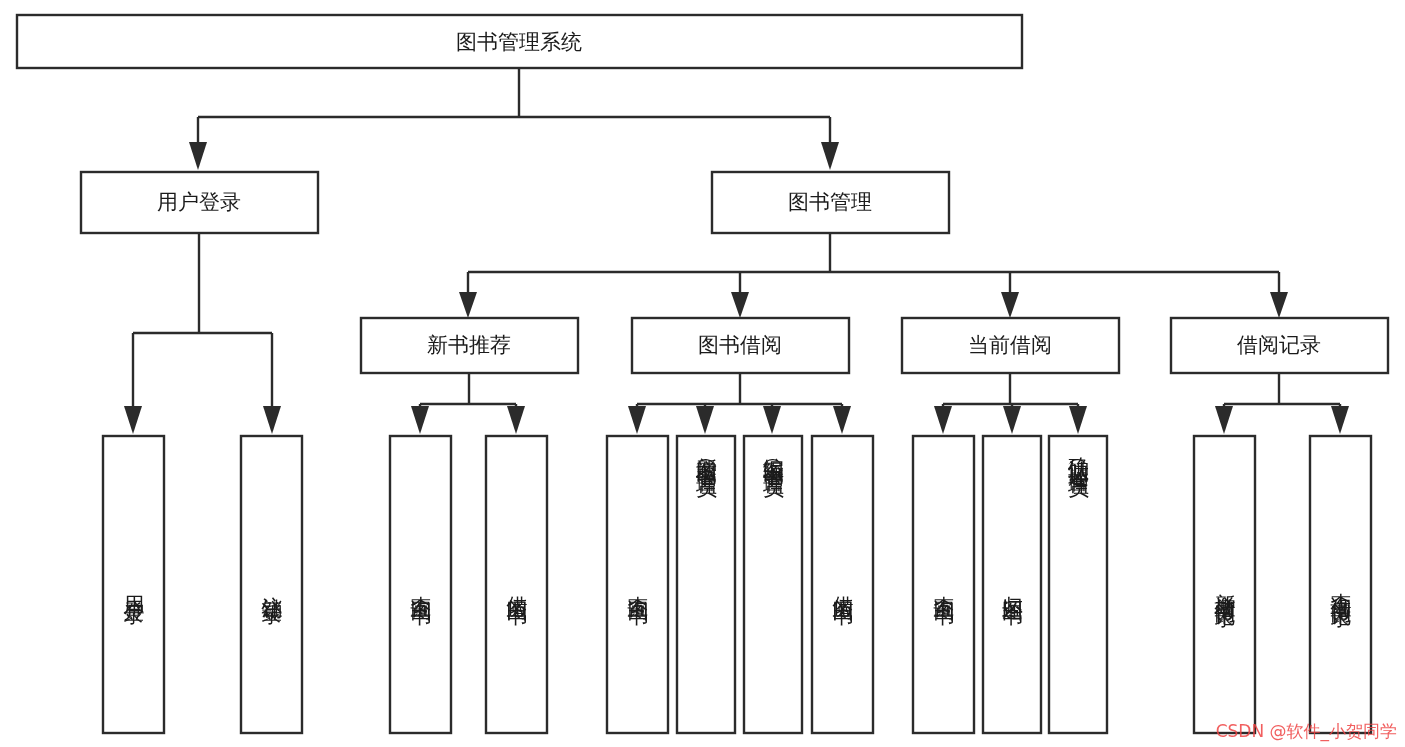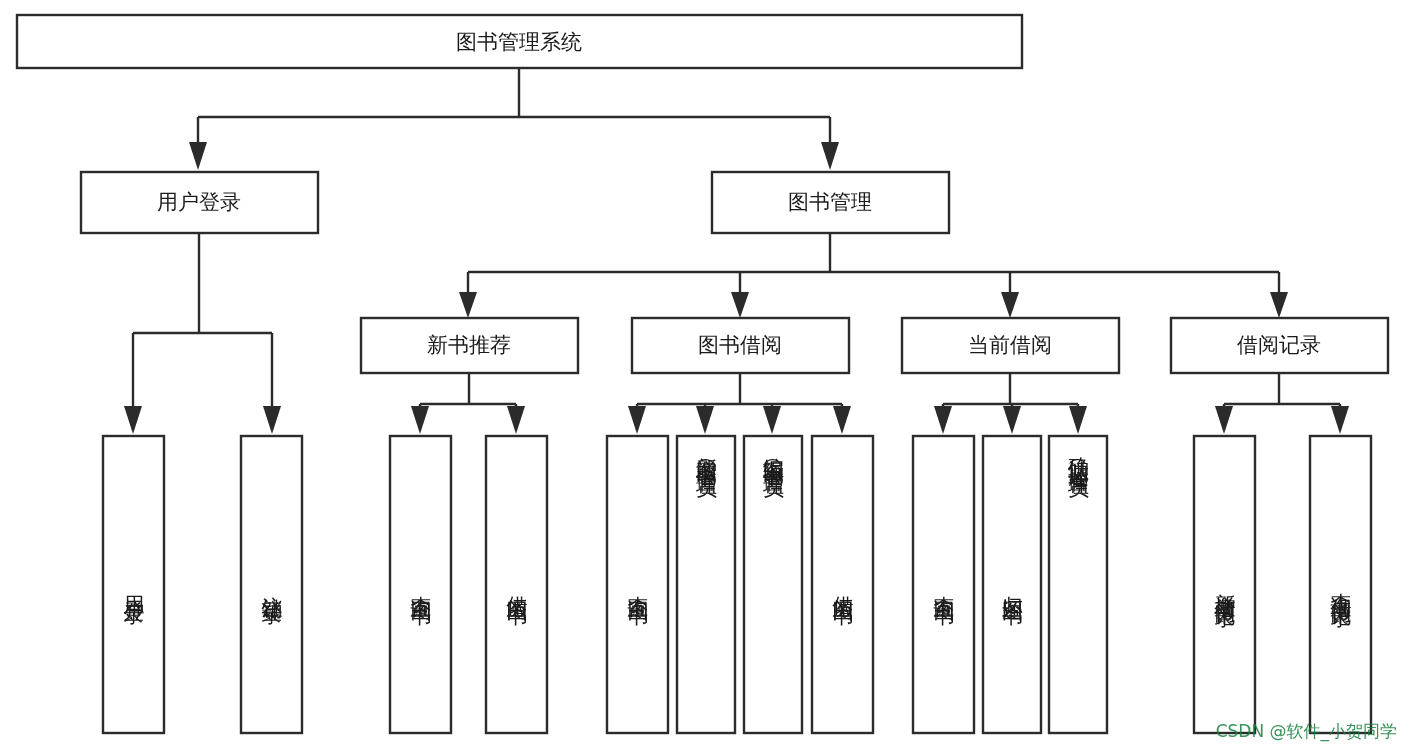--- a/index.html
+++ b/index.html
@@ -70,21 +70,21 @@
     line-height: 1;
     white-space: nowrap;
     text-align: center;
   }
   .watermark {
     position: absolute;
     right: 8px;
     bottom: 4px;
     font-family: "DejaVu Sans", "Liberation Sans", sans-serif;
     font-size: 17px;
-    color: #15803d;
+    color: #ef4444;
     opacity: 0.85;
     white-space: nowrap;
     pointer-events: none;
   }
 </style>
 </head>
 <body>
 
 <div id="diagram-root">
 

